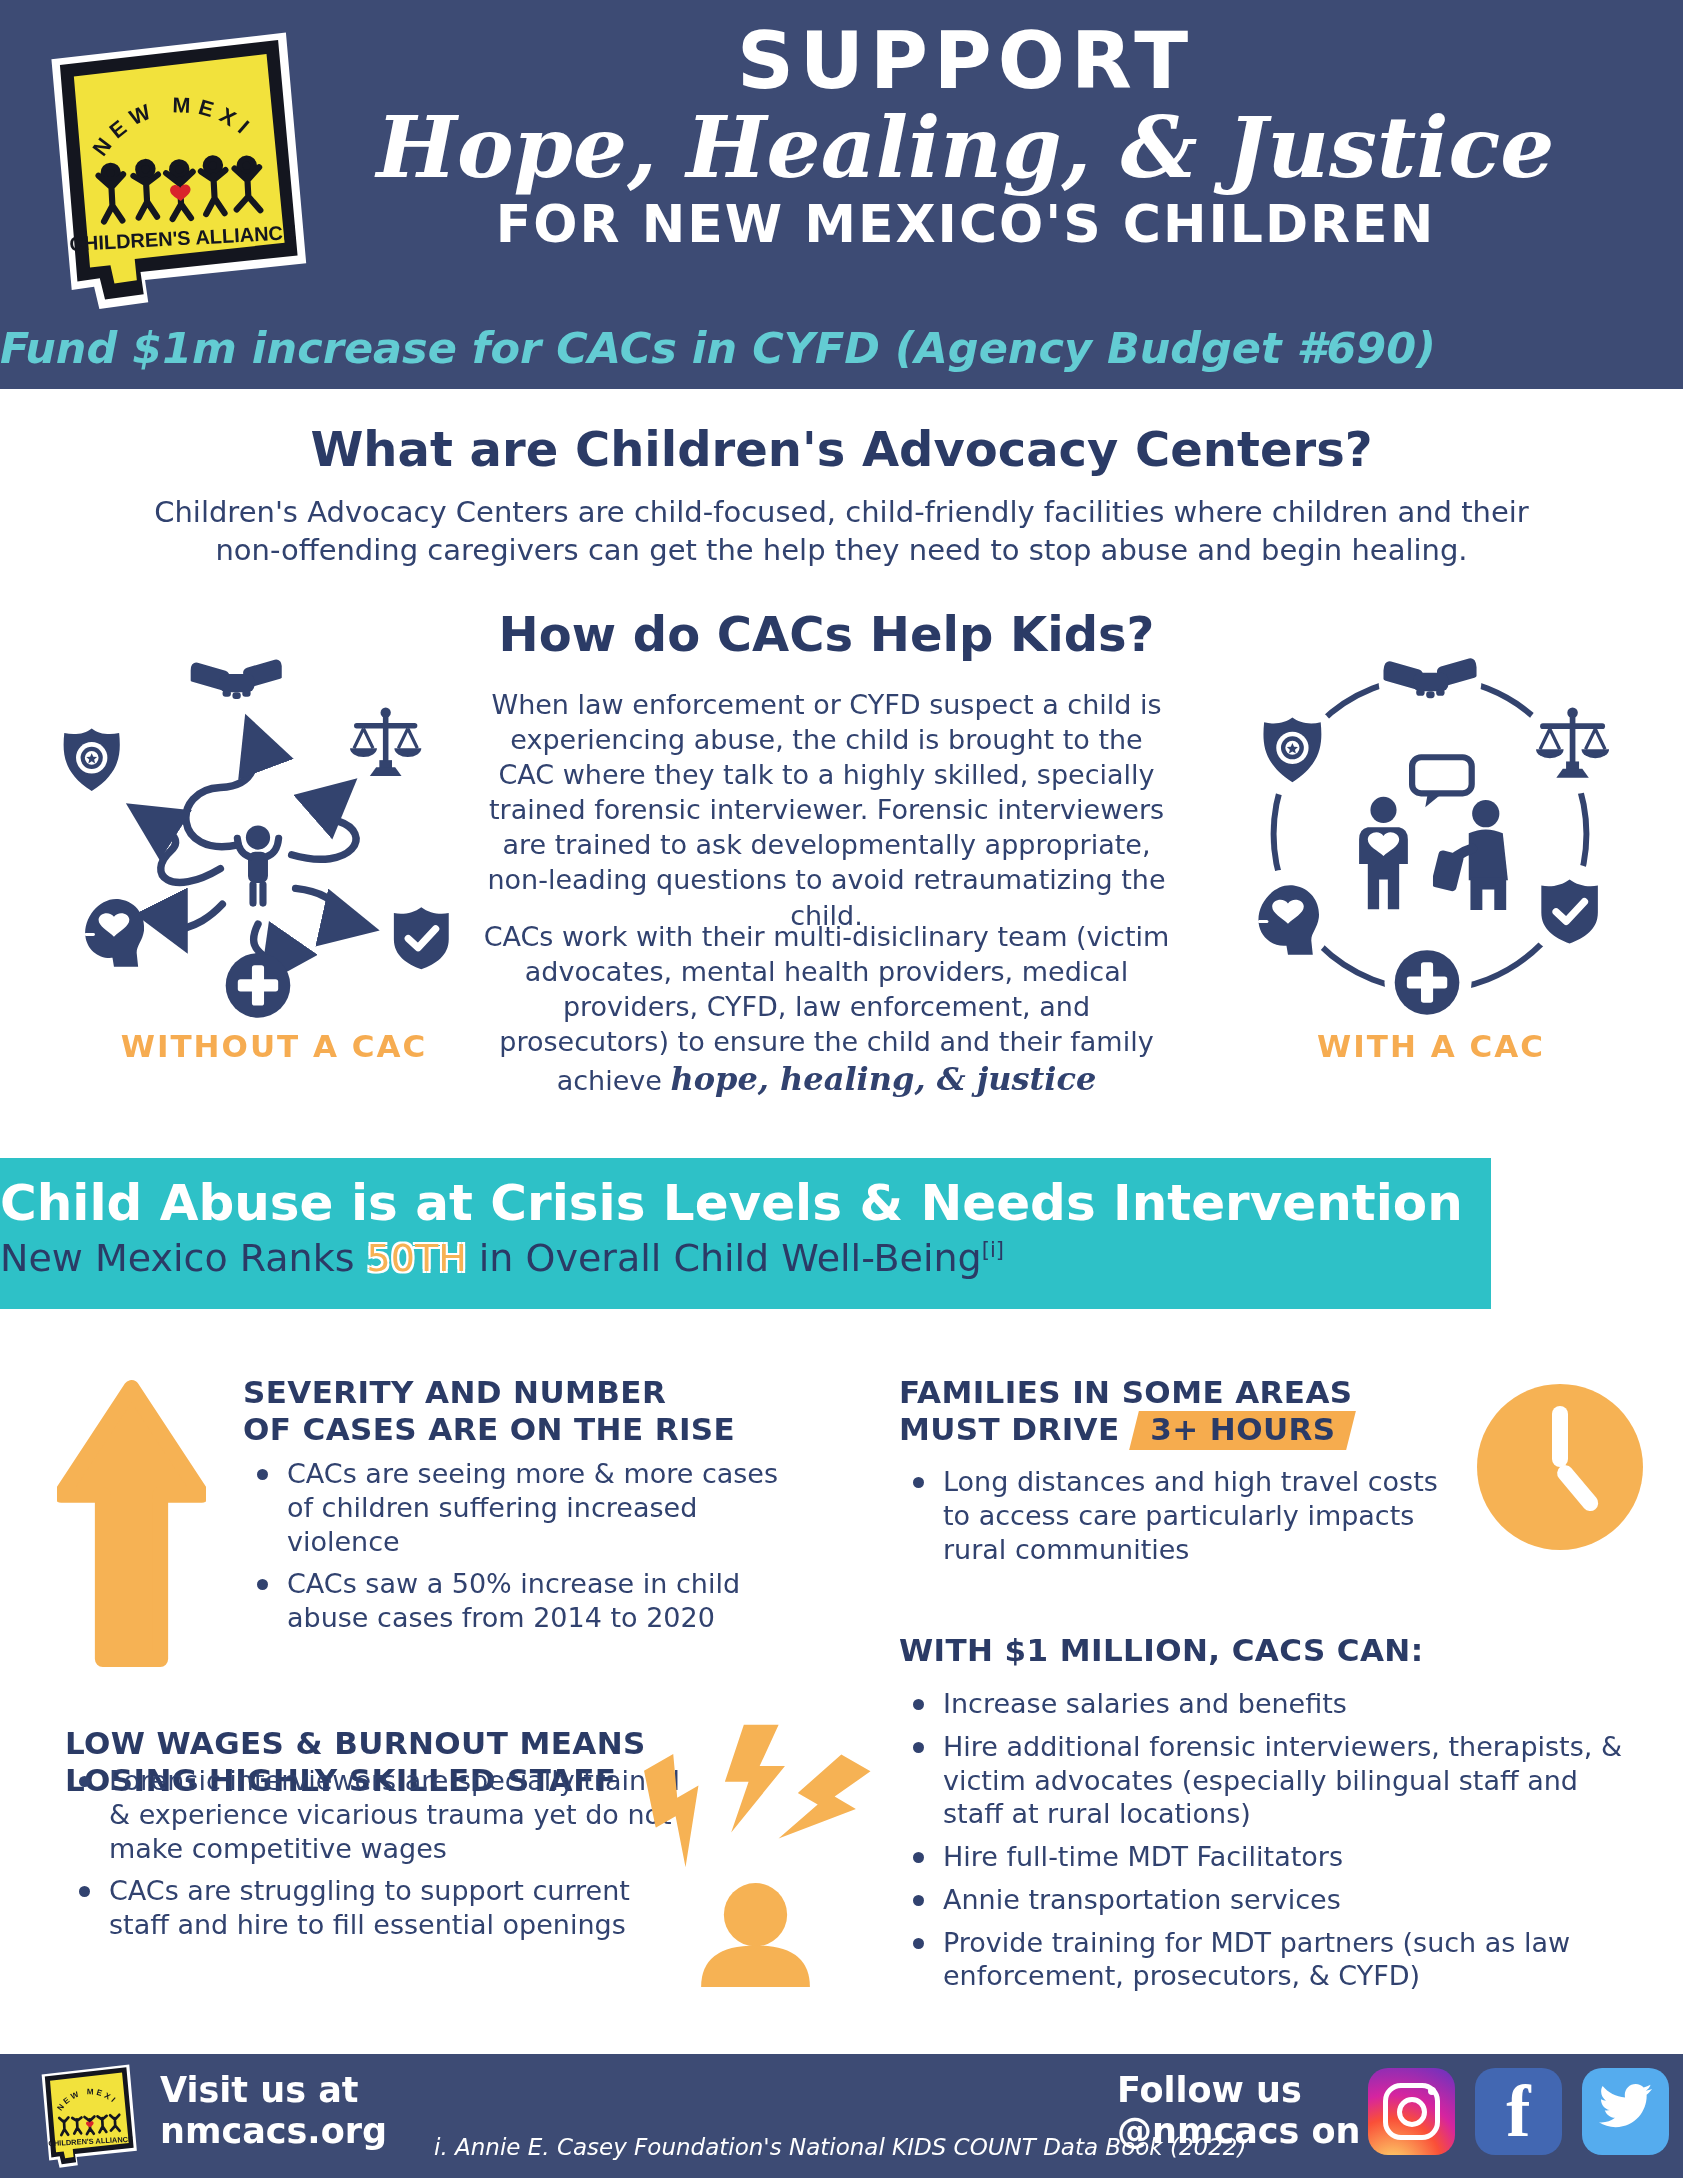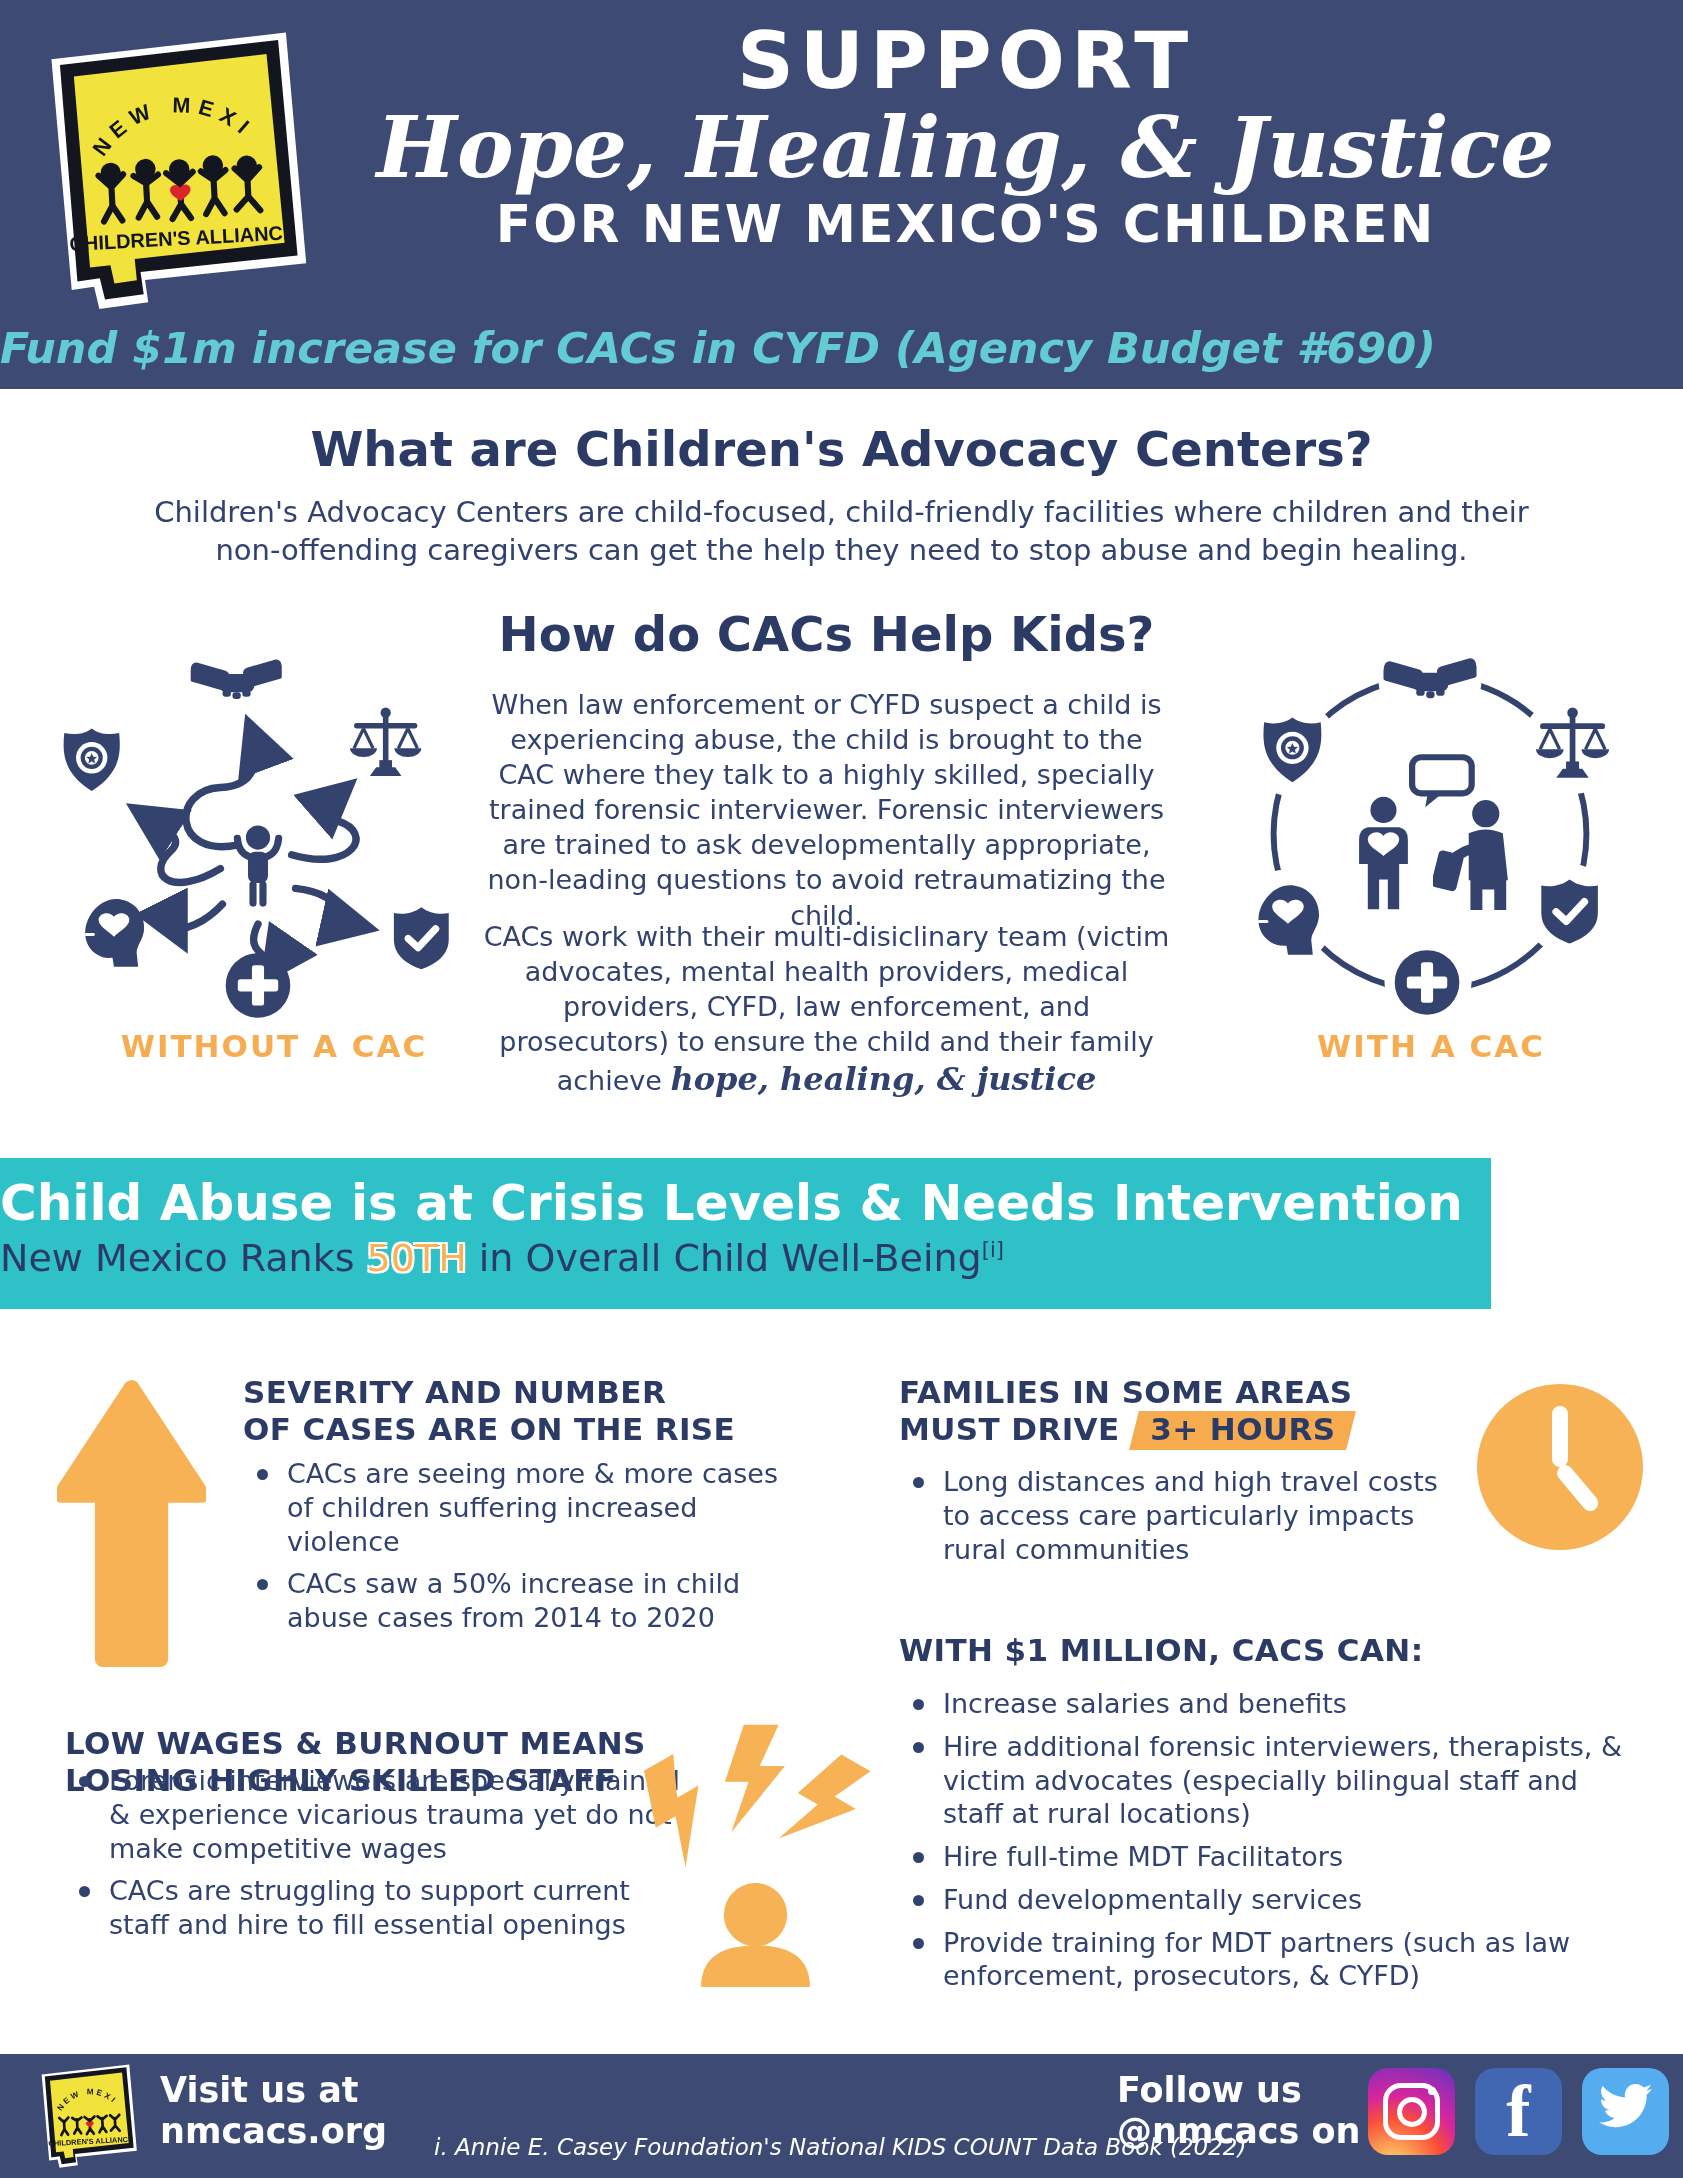--- a/index.html
+++ b/index.html
@@ -334,21 +334,21 @@
       <circle cx="135" cy="212" r="32" fill="#f6b254"></circle>
       <path d="M80 285 q0 -42 55 -42 q55 0 55 42 Z" fill="#f6b254"></path>
     </g>
   </svg>
 
   <div class="stat-head mil-head">WITH $1 MILLION, CACS CAN:</div>
   <ul class="blist mil-list">
     <li>Increase salaries and benefits</li>
     <li>Hire additional forensic interviewers, therapists, &amp; victim advocates (especially bilingual staff and staff at rural locations)</li>
     <li>Hire full-time MDT Facilitators</li>
-    <li>Fund developmentally services</li>
+    <li>Annie transportation services</li>
     <li>Provide training for MDT partners (such as law enforcement, prosecutors, &amp; CYFD)</li>
   </ul>
 
   <footer class="ftr">
     <svg class="ftr-logo" viewBox="0 0 250 290">
       <g transform="rotate(-3 125 145)">
         <polygon points="6,26 236,12 244,238 86,246 88,268 40,272 36,250 14,252" fill="#ffffff"></polygon>
         <polygon points="14,32 228,19 236,230 82,238 84,260 46,263 42,242 20,244" fill="#14161f"></polygon>
         <polygon points="27,44 216,32 224,217 77,225 78,246 56,248 53,230 33,231" fill="#f2e23c"></polygon>
         <path id="arc2" d="M52 125 A 88 88 0 0 1 198 122" fill="none"></path>

